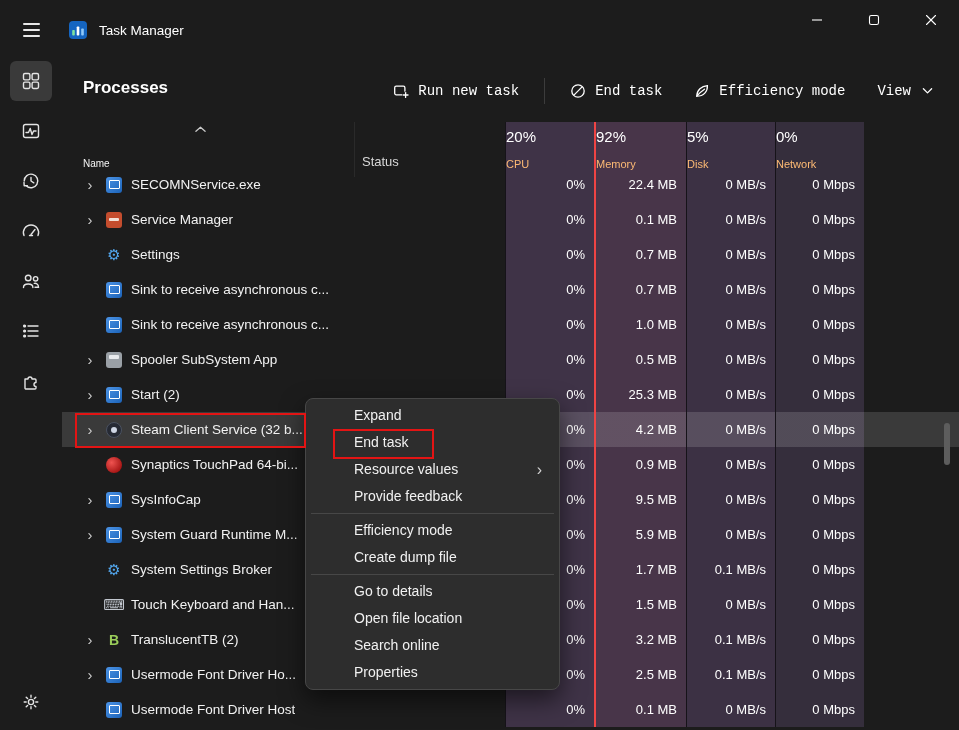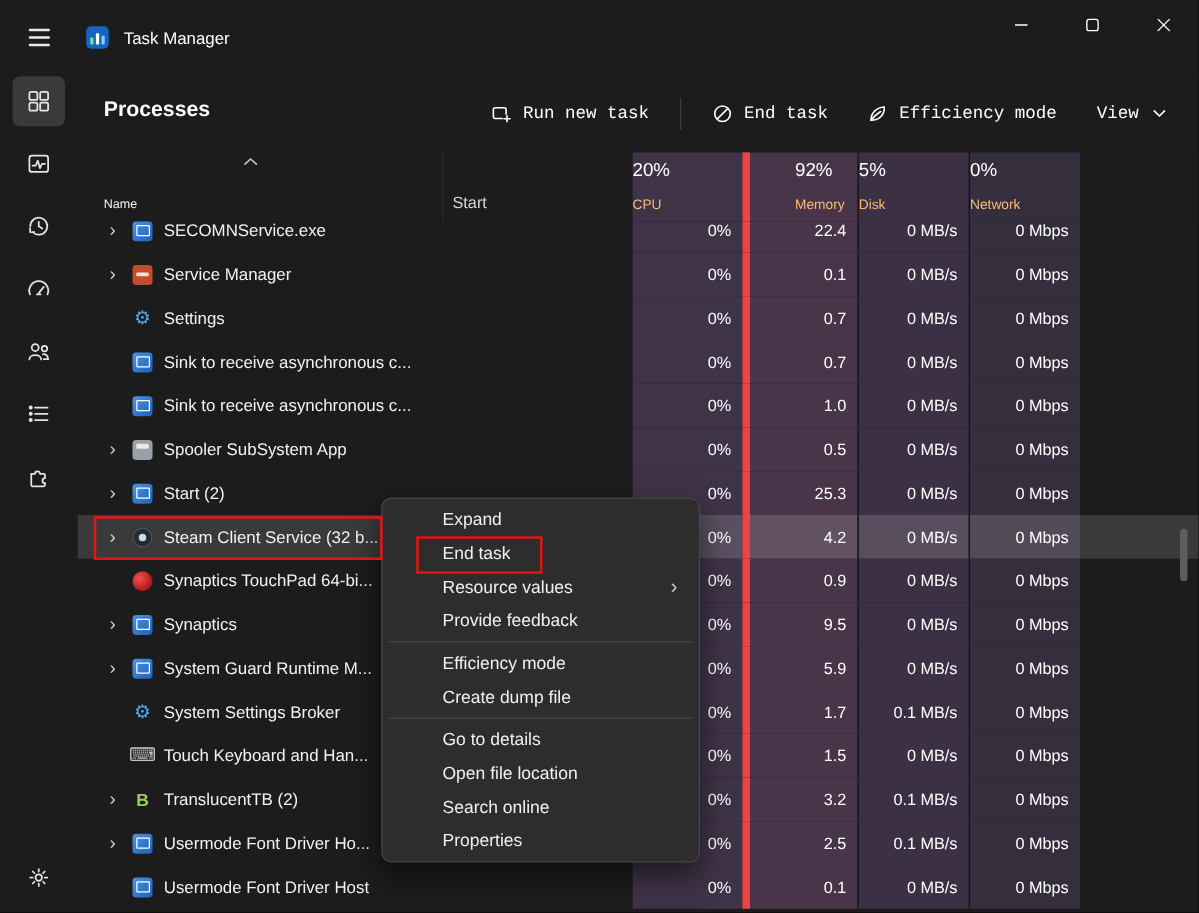--- a/index.html
+++ b/index.html
@@ -49,21 +49,21 @@
   .thead{ position:absolute; top:62px; left:0; width:897px; height:55px; z-index:5; background:var(--background,#1c1c1c); }
   .th{ position:relative; }
   .th-name .col-label{ position:absolute; left:21px; bottom:8px; font-size:10px; color:#f5f5f5; }
   .sort-caret{ position:absolute; left:133px; top:4px; width:11px; display:inline-flex; }
   .th-status{ border-left:1px solid #2a2a2a; }
   .th-status .col-label{ position:absolute; left:7px; bottom:8px; font-size:13px; color:#d8d8d8; }
   .th-stat{ display:flex; flex-direction:column; justify-content:space-between; padding:6px 9px 7px 0; }
   .th-stat .pct{ font-size:15px; color:#fff; }
   .th-stat .lbl{ font-size:11px; color:#fdba74; }
   .c-cpu{ background:var(--heat-cpu,#3f3347); border-left:1px solid #161319; }
-  .c-mem{ background:var(--heat-memory,#483549); border-left:6px solid #ef4444;padding-left:36px; }
+  .c-mem{ background:var(--heat-memory,#483549); border-left:2px solid #ef4444; }
   .c-disk{ background:var(--heat-disk,#3c3144); border-left:1px solid #161319; }
   .c-net{ background:var(--heat-network,#352e3c); border-left:1px solid #161319; }
 
   
   .tbody{ position:absolute; top:107px; left:0; width:897px; z-index:1; }
   .row{ height:35px; line-height:35px; }
   .cell-name{ display:flex; align-items:center; padding-left:20px; overflow:hidden; white-space:nowrap; }
   .chev{ width:16px; flex:none; text-align:center; color:#cfcfcf; font-size:15px; line-height:35px; }
   .picon{ width:16px; height:16px; flex:none; margin-left:8px; display:inline-flex; align-items:center;
     justify-content:center; border-radius:3px; font-size:12px; line-height:16px; position:relative; }
@@ -298,21 +298,21 @@
     <div class="thead grid-cols">
       <div class="th th-name">
         <span class="sort-caret">
           <svg viewBox="0 0 12 7" width="11" height="7">
               <polyline points="1,5.5 6,1 11,5.5" fill="none" stroke="#c9c9c9" stroke-width="1.4" stroke-linecap="round" stroke-linejoin="round"></polyline>
             </svg>
         </span>
         <span class="col-label">Name</span>
       </div>
       <div class="th th-status">
-        <span class="col-label">Start</span>
+        <span class="col-label">Status</span>
       </div>
       <div class="th th-stat c-cpu">
         <span class="pct">20%</span>
         <span class="lbl">CPU</span>
       </div>
       <div class="th th-stat c-mem">
         <span class="pct">92%</span>
         <span class="lbl">Memory</span>
       </div>
       <div class="th th-stat c-disk">
@@ -441,21 +441,21 @@
     <div class="heat c-cpu v-cpu">0%</div>
     <div class="heat c-mem v-mem">0.9 MB</div>
     <div class="heat c-disk v-disk">0 MB/s</div>
     <div class="heat c-net v-net">0 Mbps</div>
     <div class="cell-fill"></div>
   </div>
         <div class="row grid-cols">
     <div class="cell-name">
       <span class="chev">›</span>
       <span class="picon pi-window"></span>
-      <span class="pname">Synaptics</span>
+      <span class="pname">SysInfoCap</span>
     </div>
     <div class="cell-status"></div>
     <div class="heat c-cpu v-cpu">0%</div>
     <div class="heat c-mem v-mem">9.5 MB</div>
     <div class="heat c-disk v-disk">0 MB/s</div>
     <div class="heat c-net v-net">0 Mbps</div>
     <div class="cell-fill"></div>
   </div>
         <div class="row grid-cols">
     <div class="cell-name">

